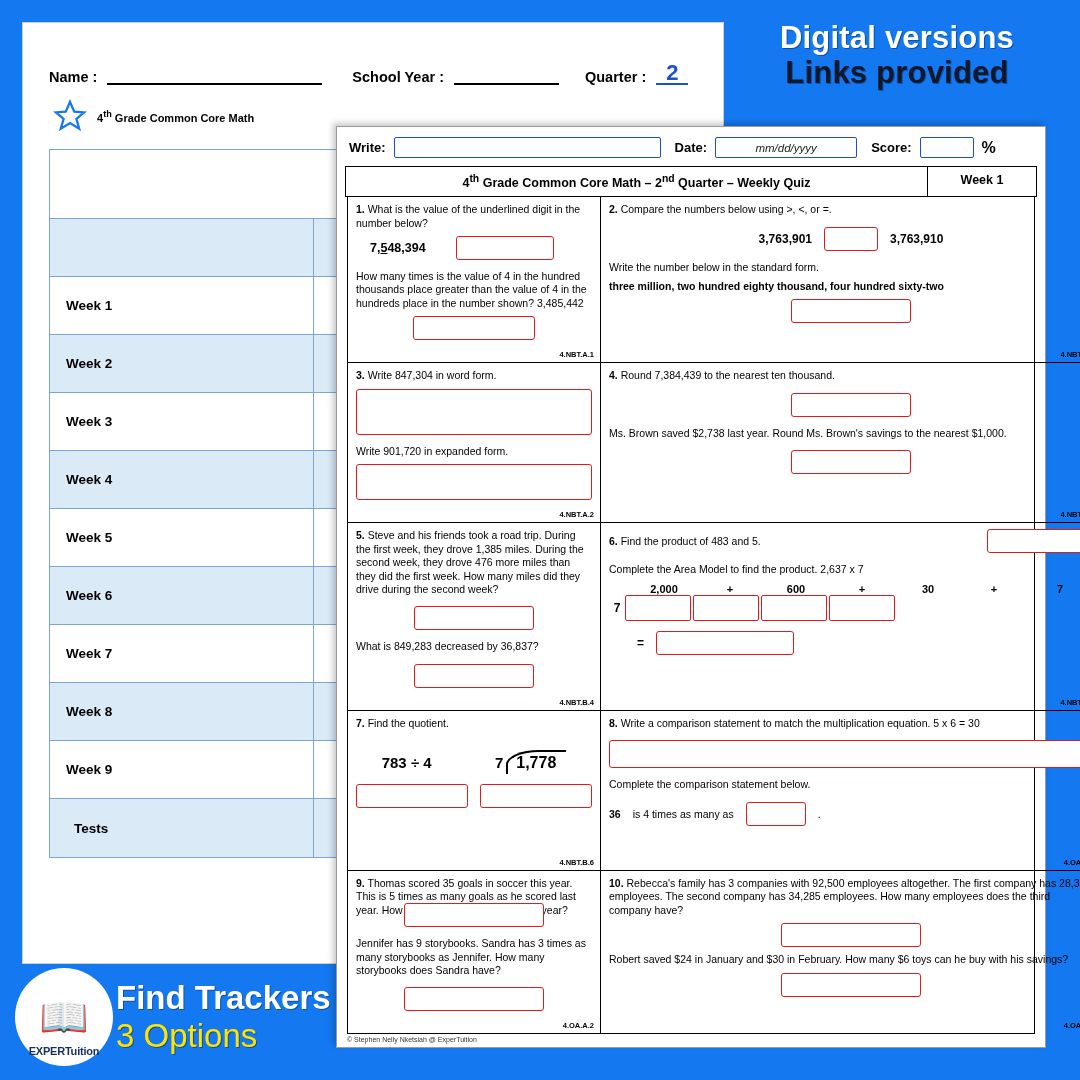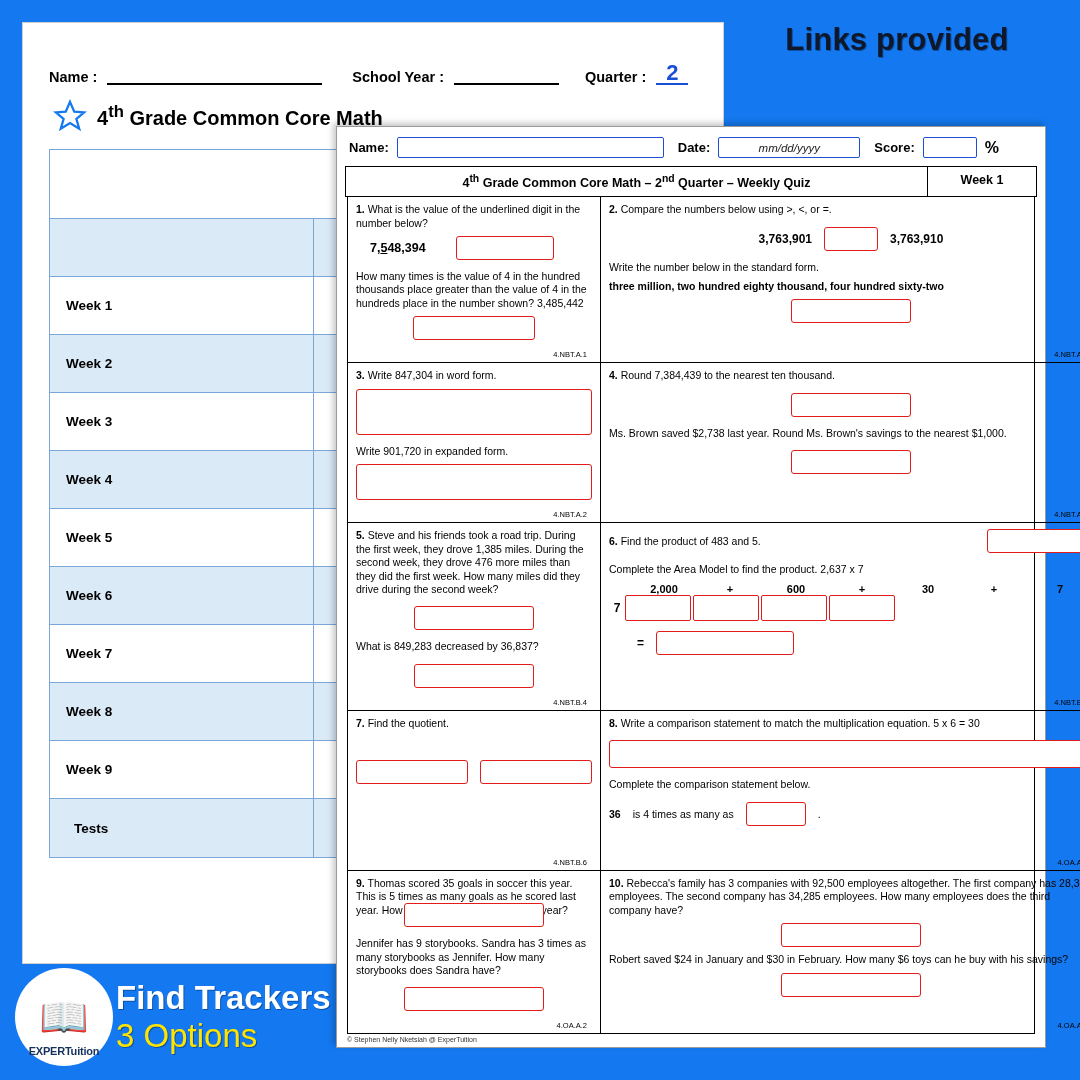--- a/index.html
+++ b/index.html
@@ -56,21 +56,21 @@
   .quarter-num{
     font-size:22px;font-weight:bold;color:#1a4fd6;border-bottom:2px solid #1a4fd6;
     padding:0 10px;line-height:20px;
   }
   .title-row{
     display:flex;align-items:center;gap:10px;padding:14px 26px 10px 30px;
   }
   .star{
     width:34px;height:34px;flex:none;color:#1479f0;font-size:34px;line-height:34px;
   }
-  .title-row .t{font-size:20px;font-weight:bold;}
+  .title-row .t{font-size:11px;font-weight:bold;}
   .tracker{
     margin:6px 26px 0 26px;border:1px solid #7aa7d8;border-collapse:collapse;width:640px;
     font-size:13px;
   }
   .tracker td,.tracker th{border:1px solid #7aa7d8;padding:0;}
   .tracker .cap{
     height:62px;text-align:center;font-weight:bold;font-size:18px;line-height:22px;
     padding-top:6px;
   }
   .tracker .colhead{
@@ -119,21 +119,21 @@
     margin:0 10px;border:1px solid #000;border-top:none;
     display:grid;grid-template-columns:1fr 1fr;
   }
   .cellq{
     border-right:1px solid #000;border-bottom:1px solid #000;
     padding:6px 8px 22px 8px;position:relative;box-sizing:border-box;
   }
   .grid > .cellq:nth-child(2n){border-right:none;}
   .grid > .cellq:nth-last-child(-n+2){border-bottom:none;}
   .std{
-    position:absolute;right:13px;bottom:3px;font-size:7.5px;font-weight:normal;color:#000;
+    position:absolute;right:6px;bottom:3px;font-size:7.5px;font-weight:bold;color:#000;
   }
   .ansbox{
     border:1px solid #e21b1b;border-radius:3px;height:22px;background:#fff;
     display:inline-block;vertical-align:middle;
   }
   .ansbox.wide{display:block;}
   .qtext{line-height:1.28;}
   .center{text-align:center;}
   .bold{font-weight:bold;}
   .big{font-size:15px;font-weight:bold;}
@@ -244,21 +244,21 @@
     </tr>
   </tbody>
     </table>
 
   <div class="copy-back">© Stephen</div>
 </div>
 
 <div class="sheet-front">
 
   <div class="fr-top">
-    <span>Name:</span>
+    <span>Write:</span>
     <span class="inbox namebox"></span>
     <span style="margin-left:6px">Date:</span>
     <span class="inbox datebox">mm/dd/yyyy</span>
     <span style="margin-left:6px">Score:</span>
     <span class="inbox scorebox"></span>
     <span style="font-size:16px">%</span>
   </div>
 
   <div class="fr-title">
     <div class="main">
@@ -385,20 +385,27 @@
       <span class="std">4.NBT.B.5</span>
     </div>
 
     <div class="cellq" style="min-height:160px">
       <div class="qtext">
         <span class="bold">7.</span>
         <span>Find the quotient.</span>
       </div>
       <div class="sp10"></div>
         <div class="sp10"></div>
+      <div class="rowflex" style="justify-content:space-around">
+        <span class="big">783 ÷ 4</span>
+        <span>
+          <span class="big">7</span>
+          <span class="longdiv">1,778</span>
+        </span>
+      </div>
       <div class="sp10"></div>
       <div class="rowflex" style="justify-content:space-around">
         <span class="ansbox" style="width:110px"></span>
         <span class="ansbox" style="width:110px"></span>
       </div>
       <span class="std">4.NBT.B.6</span>
     </div>
 
     <div class="cellq" style="min-height:160px">
       <div class="qtext">
@@ -445,20 +452,21 @@
       <div class="center"><span class="ansbox" style="width:138px"></span></div>
       <span class="std">4.OA.A.3</span>
     </div>
 
   </div>
 
   <div class="copy-front">© Stephen  Nelly  Nketsiah @ ExperTuition</div>
 </div>
 
 <div class="promo">
+  <div class="l1">Digital versions</div>
   <div class="l2">Links provided</div>
 </div>
 
 <div class="brand">
   <div class="logo">
     <span class="bookicon">📖</span>
     <span class="expert">EXPERTuition</span>
   </div>
   <div class="txt">
     <div class="t1">Find Trackers</div>

